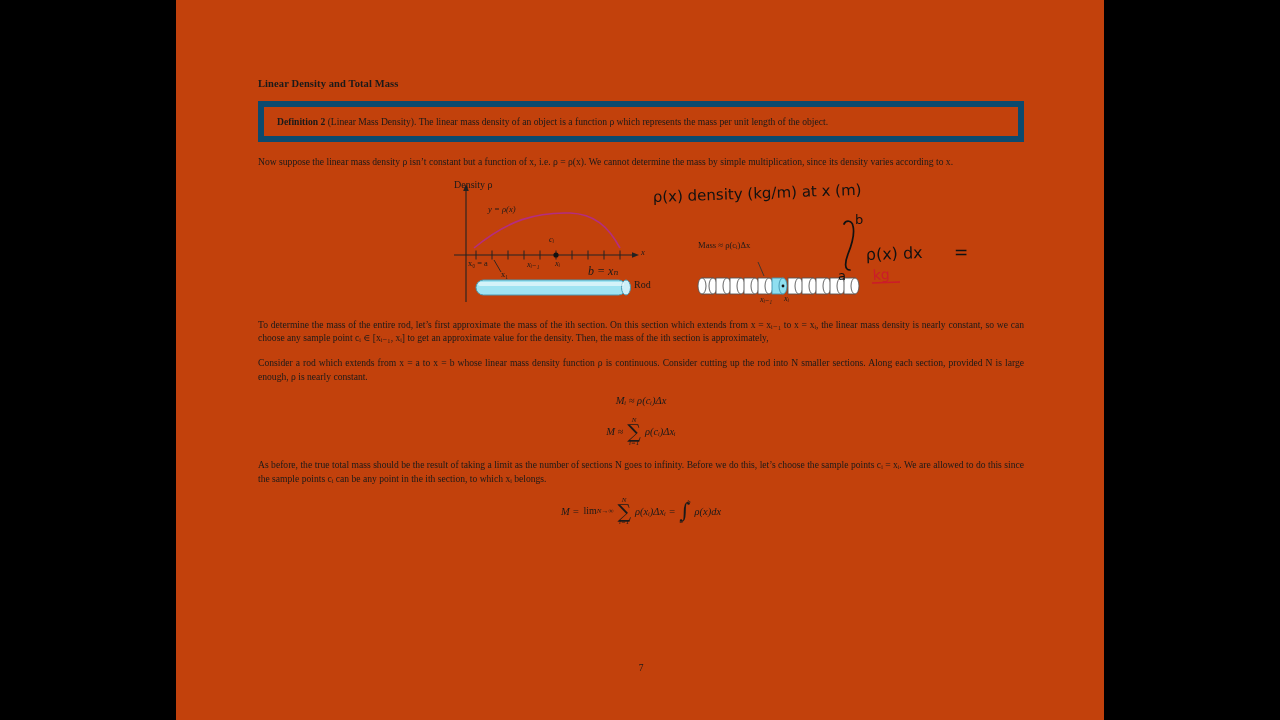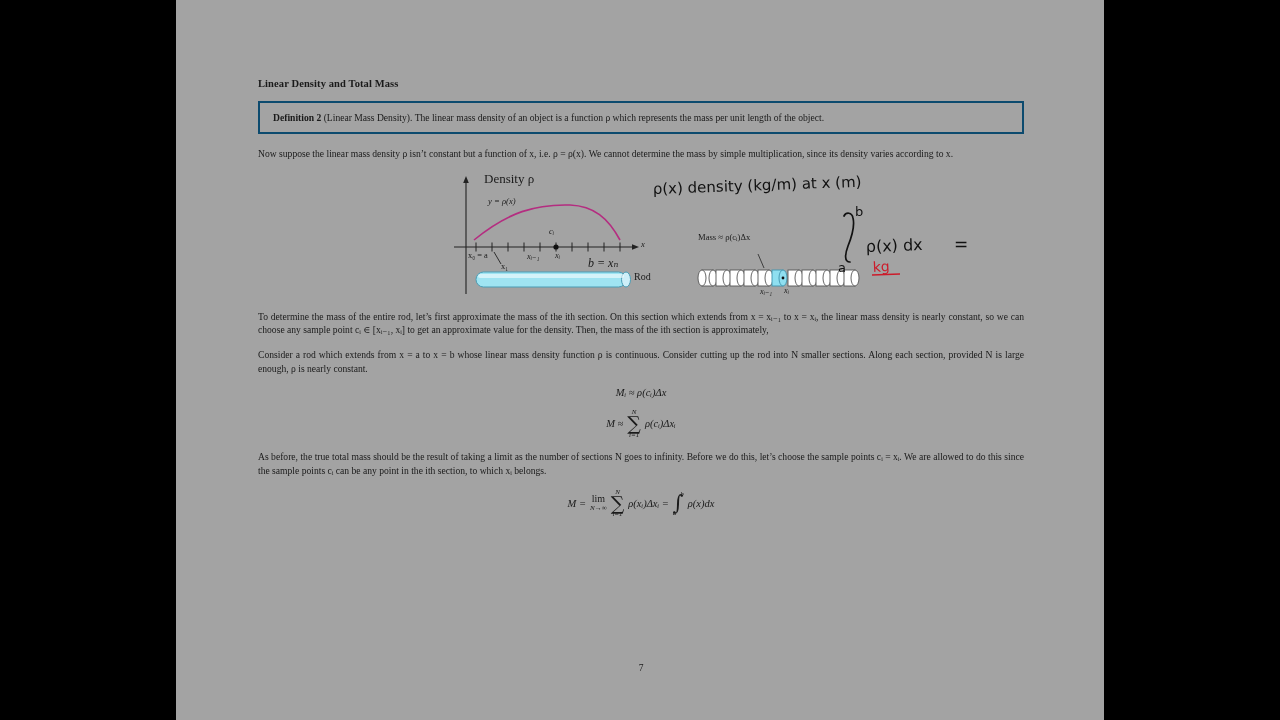--- a/index.html
+++ b/index.html
@@ -2,31 +2,31 @@
 <html><head>
 <meta charset="utf-8">
 <style>
   html,body{margin:0;padding:0;}
   body{
     width:1280px;height:720px;background:#000;overflow:hidden;
     font-family:"Liberation Serif","DejaVu Serif",serif;
   }
   .page{
     position:absolute;left:176px;top:0;width:928px;height:720px;
-    background:#a3a3a3;
+    background:#c2410c;
   }
   .content{
     position:absolute;left:82px;top:78px;width:766px;
     color:#1a1a1a;
   }
   .sec-title{
     font-weight:bold;font-size:10.5px;letter-spacing:.1px;margin:0 0 12px 0;
   }
   .defbox{
-    border:2px solid #0c4a6e;padding:8px 13px 7px 13px;margin-bottom:13px;
+    border:6px solid #0c4a6e;padding:8px 13px 7px 13px;margin-bottom:13px;
     font-size:9.6px;line-height:1.42;text-align:justify;
   }
   .defbox b{font-weight:bold;}
   p.body{
     font-size:9.6px;line-height:1.45;text-align:justify;margin:0 0 11px 0;
   }
   .math{font-family:"Liberation Serif",serif;font-style:italic;}
   .eq{
     text-align:center;font-size:10.5px;margin:9px 0 11px 0;
   }
@@ -92,21 +92,21 @@
 
           <line x1="46" y1="80" x2="53" y2="92" stroke="#222" stroke-width="0.9"></line>
 
           <g>
             <rect x="28" y="100" width="150" height="15" rx="7.5" ry="7.5" fill="#9fe4f2" stroke="#4a9db5" stroke-width="1"></rect>
             <ellipse cx="178" cy="107.5" rx="4.5" ry="7.5" fill="#cdeff8" stroke="#4a9db5" stroke-width="1"></ellipse>
             <rect x="30" y="102" width="146" height="4" rx="2" fill="#ffffff" opacity="0.55"></rect>
           </g>
         </svg>
 
-        <div style="position:absolute;left:36px;top:-1px;font-size:13px;">
+        <div style="position:absolute;left:6px;top:-1px;font-size:10px;">
           <span>Density ρ</span>
         </div>
         <div style="position:absolute;left:40px;top:24px;font-size:8.6px;font-style:italic;">
           <span>y = ρ(x)</span>
         </div>
         <div style="position:absolute;left:193px;top:67px;font-size:8.6px;font-style:italic;">
           <span>x</span>
         </div>
         <div style="position:absolute;left:101px;top:55px;font-size:8.4px;font-style:italic;">
           <span>cᵢ</span>
@@ -218,21 +218,21 @@
         </span>
         <span class="math">ρ(cᵢ)Δxᵢ</span>
       </span>
     </div>
 
     <p class="body">As before, the true total mass should be the result of taking a limit as the number of sections N goes to infinity. Before we do this, let’s choose the sample points cᵢ = xᵢ. We are allowed to do this since the sample points cᵢ can be any point in the ith section, to which xᵢ belongs.</p>
 
     <div class="eq">
       <span style="display:inline-flex;align-items:center;gap:4px;">
         <span class="math">M =</span>
-        <span style="display:inline-flex;flex-direction:column;align-items:center;line-height:1.05;">
+        <span style="display:inline-flex;flex-direction:row;align-items:center;line-height:1.05;">
           <span style="font-size:10px;">lim</span>
           <span style="font-size:7px;font-style:italic;">N→∞</span>
         </span>
         <span style="display:inline-flex;flex-direction:column;align-items:center;line-height:1;">
           <span style="font-size:7px;font-style:italic;">N</span>
           <span style="font-size:19px;line-height:.82;font-family:'DejaVu Serif',serif;">∑</span>
           <span style="font-size:7px;font-style:italic;">i=1</span>
         </span>
         <span class="math">ρ(xᵢ)Δxᵢ =</span>
         <span style="display:inline-flex;flex-direction:column;align-items:center;line-height:.9;position:relative;">

